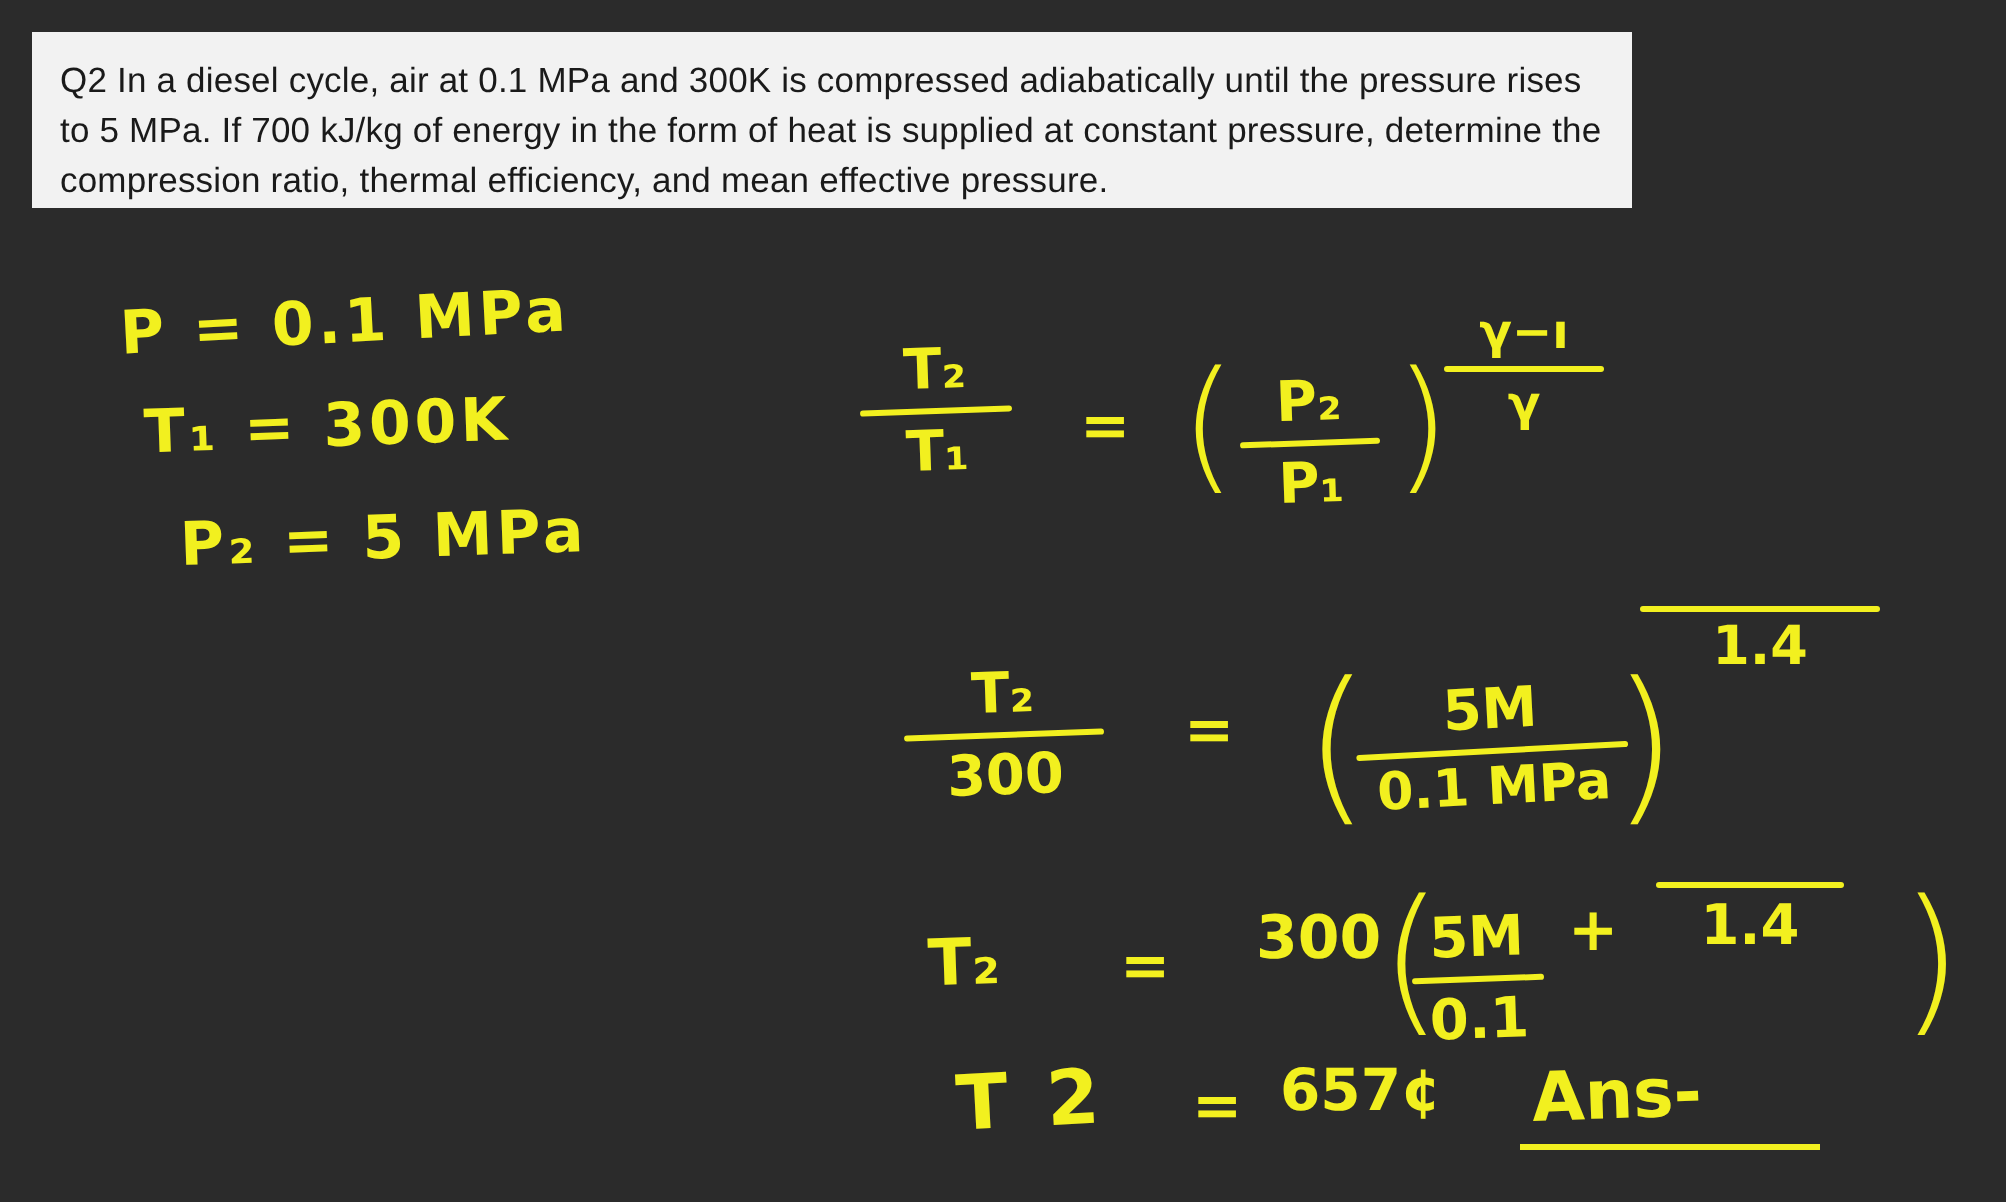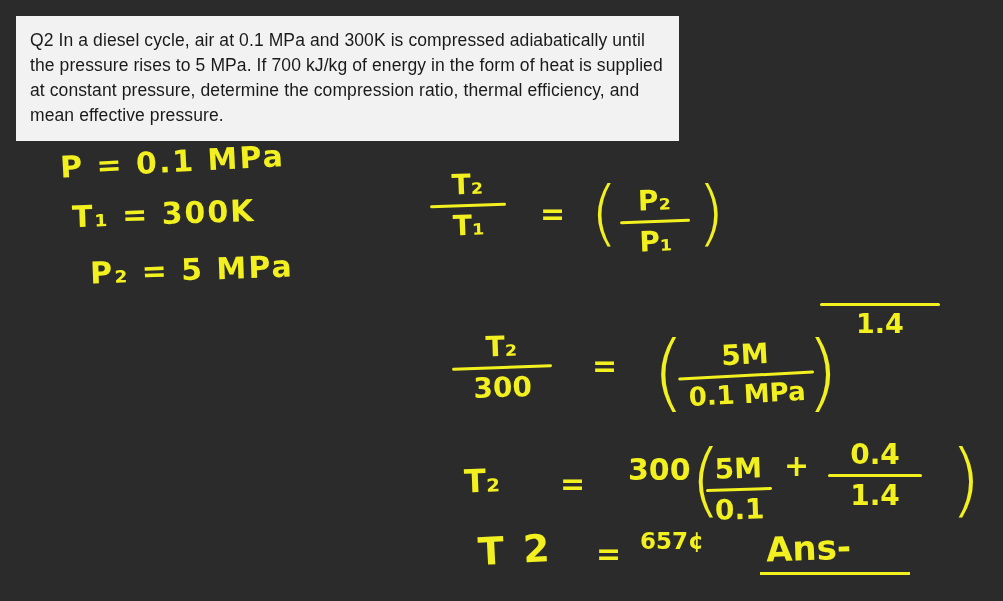--- a/index.html
+++ b/index.html
@@ -11,24 +11,24 @@
     width: 1003px;
     height: 601px;
     position: relative;
     overflow: hidden;
     font-family: "Liberation Sans", sans-serif;
   }
   .question-box {
     position: absolute;
     left: 16px;
     top: 16px;
-    width: 663px;
+    width: 800px;
     background: #f2f2f2;
     color: #1a1a1a;
-    padding: 12px 14px 14px 14px;
+    padding: 12px 14px 1px 14px;
     box-sizing: border-box;
     font-size: 17.5px;
     line-height: 1.42;
     letter-spacing: 0.1px;
   }
   .handwriting-layer {
     position: absolute;
     left: 0;
     top: 0;
     width: 1003px;
@@ -75,21 +75,21 @@
   .eq3-eq  { left: 560px; top: 466px; font-size: 30px; }
   .eq3-300 { left: 628px; top: 452px; font-size: 30px; }
   .eq3-paren-l { left: 690px; top: 440px; font-size: 80px; line-height: 80px; font-weight: 300; }
   .eq3-frac1 { left: 706px; top: 452px; width: 66px; transform: rotate(-2deg); }
   .eq3-plus { left: 784px; top: 448px; font-size: 30px; }
   .eq3-frac2 { left: 828px; top: 438px; width: 94px; }
   .eq3-paren-r { left: 950px; top: 440px; font-size: 80px; line-height: 80px; font-weight: 300; }
 
   .eq4-lhs { left: 478px; top: 528px; font-size: 38px; transform: rotate(-3deg); letter-spacing: 3px; }
   .eq4-eq  { left: 596px; top: 536px; font-size: 30px; }
-  .eq4-val { left: 640px; top: 528px; font-size: 23px; text-align: center; }
+  .eq4-val { left: 640px; top: 528px; font-size: 29px; text-align: center; }
   .eq4-ans { left: 766px; top: 528px; font-size: 34px; transform: rotate(-2deg); }
   .ul-eq4  { position: absolute; left: 760px; top: 572px; width: 150px; height: 3px; background: #f2f01f; }
 </style>
 </head>
 <body>
 
 <div class="question-box">
   <span>Q2 In a diesel cycle, air at 0.1 MPa and 300K is compressed adiabatically until the pressure rises to 5 MPa. If 700 kJ/kg of energy in the form of heat is supplied at constant pressure, determine the compression ratio, thermal efficiency, and mean effective pressure.</span>
 </div>
 
@@ -105,20 +105,25 @@
     <span class="den">T₁</span>
   </div>
   <div class="hw eq1-eq">=</div>
   <div class="hw eq1-paren-l">(</div>
   <div class="frac eq1-inner-frac">
     <span class="num">P₂</span>
     <span class="bar"></span>
     <span class="den">P₁</span>
   </div>
   <div class="hw eq1-paren-r">)</div>
+  <div class="frac eq1-exp-frac">
+    <span class="num">γ−ı</span>
+    <span class="bar"></span>
+    <span class="den">γ</span>
+  </div>
 
   <div class="frac eq2-frac">
     <span class="num">T₂</span>
     <span class="bar"></span>
     <span class="den">300</span>
   </div>
   <div class="hw eq2-eq">=</div>
   <div class="hw eq2-paren-l">(</div>
   <div class="frac eq2-inner-frac">
     <span class="num">5M</span>
@@ -135,21 +140,20 @@
   <div class="hw eq3-eq">=</div>
   <div class="hw eq3-300">300</div>
   <div class="hw eq3-paren-l">(</div>
   <div class="frac eq3-frac1">
     <span class="num">5M</span>
     <span class="bar"></span>
     <span class="den">0.1</span>
   </div>
   <div class="hw eq3-plus">+</div>
   <div class="frac eq3-frac2">
-    <span class="num">0.4</span>
     <span class="bar"></span>
     <span class="den">1.4</span>
   </div>
   <div class="hw eq3-paren-r">)</div>
 
   <div class="hw eq4-lhs">T 2</div>
   <div class="hw eq4-eq">=</div>
   <div class="hw eq4-val">657¢</div>
   <div class="hw eq4-ans">Ans-</div>
   <div class="ul-eq4"></div>

